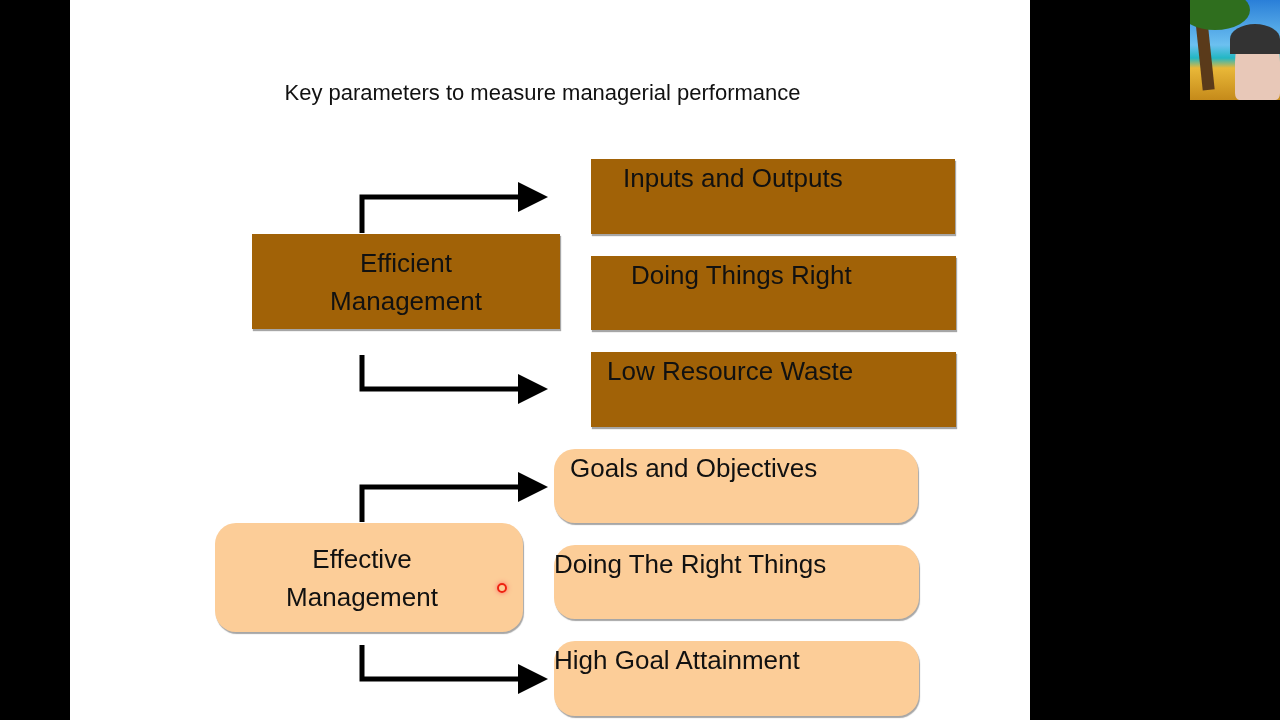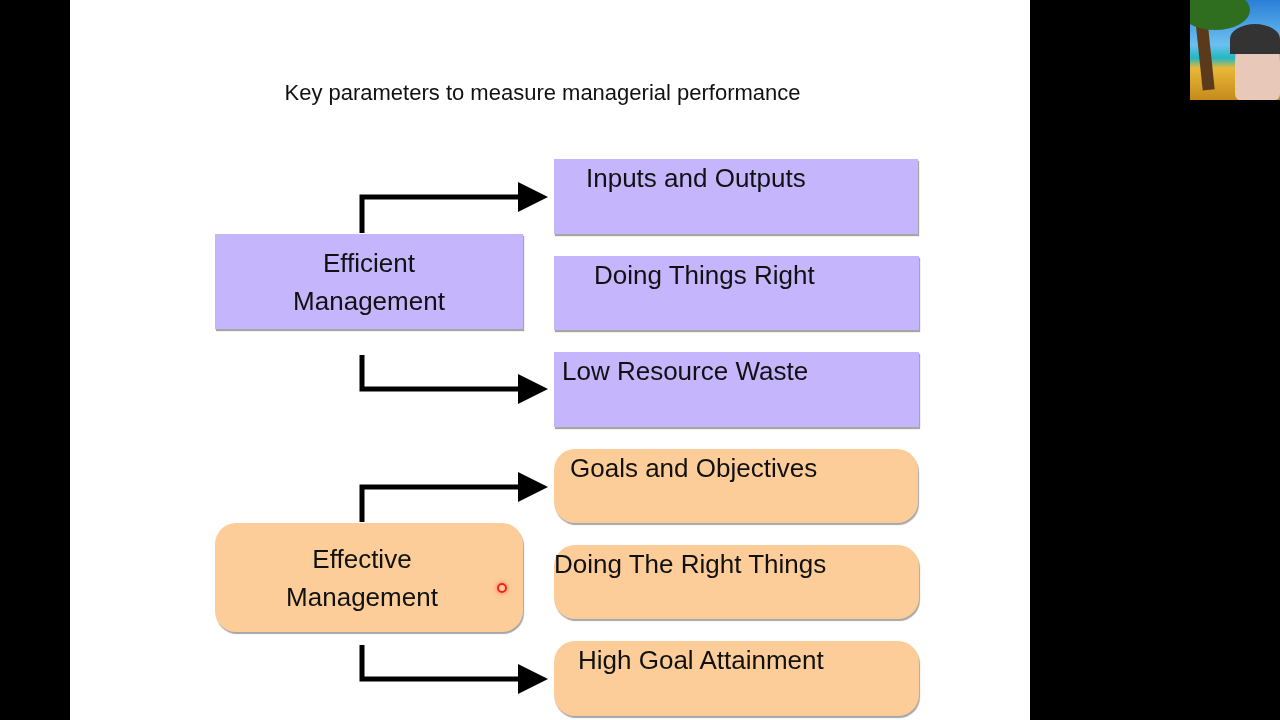--- a/index.html
+++ b/index.html
@@ -1,21 +1,21 @@
 <!DOCTYPE html>
 <html><head>
 <meta charset="utf-8">
 <style>
   html, body { margin:0; padding:0; }
   body { width:1280px; height:720px; background:#000; position:relative; overflow:hidden; font-family:"Liberation Sans", sans-serif; }
   .slide { position:absolute; left:70px; top:0; width:960px; height:720px; background:#fff; }
   .title { position:absolute; left:0; width:960px; top:28px; text-align:center; font-size:40px; color:#111; }
   .subtitle { position:absolute; left:0; width:945px; top:80px; text-align:center; font-size:22px; color:#111; }
   .box { position:absolute; box-sizing:border-box; box-shadow:1px 2px 1px rgba(0,0,0,0.35); color:#111; }
-  .cyan { background:#c4b5fd; }
+  .cyan { background:#a16207;margin-left:37px; }
   .peach { background:#fccd98;border-radius:21px; }
   .main { font-size:26px; text-align:center; line-height:38px; display:flex; align-items:center; justify-content:center; }
   .sub { font-size:26px; padding-top:4px; }
   svg.arrows { position:absolute; left:0; top:0; }
   .pointer { position:absolute; left:497px; top:583px; width:6px; height:6px; border:2px solid #e21; border-radius:50%; box-shadow:0 0 5px #f66; }
   .webcam { position:absolute; left:1190px; top:0; width:90px; height:100px; overflow:hidden;
     background:linear-gradient(180deg,#2a7fd8 0%,#6cc0f0 45%,#22b7c4 58%,#e9b838 68%,#c58a1a 100%); }
   .palm { position:absolute; left:8px; top:0; width:12px; height:90px; background:#5a3a1a; transform:rotate(-6deg); }
   .leaves { position:absolute; left:-10px; top:-10px; width:70px; height:40px; background:#2f6e1e; border-radius:50%; }
   .face { position:absolute; left:45px; top:30px; width:45px; height:70px; background:#e8c8b8; border-radius:45% 45% 10% 10%; }
@@ -48,37 +48,37 @@
       <div>Efficient</div>
       <div>Management</div>
     </div>
   </div>
   <div class="box cyan sub" style="left:484px;top:159px;width:364px;height:75px;padding-left:32px;">
     <span>Inputs and Outputs</span>
   </div>
   <div class="box cyan sub" style="left:484px;top:256px;width:365px;height:74px;padding-left:40px;">
     <span>Doing Things Right</span>
   </div>
-  <div class="box cyan sub" style="left:484px;top:352px;width:365px;height:75px;padding-left:8px;">
+  <div class="box cyan sub" style="left:484px;top:352px;width:365px;height:75px;padding-left:16px;">
     <span>Low Resource Waste</span>
   </div>
 
   <div class="box peach main" style="left:145px;top:523px;width:308px;height:109px;padding-right:14px;">
     <div>
       <div>Effective</div>
       <div>Management</div>
     </div>
   </div>
   <div class="box peach sub" style="left:484px;top:449px;width:364px;height:74px;padding-left:16px;">
     <span>Goals and Objectives</span>
   </div>
   <div class="box peach sub" style="left:484px;top:545px;width:365px;height:74px;padding-left:0px;">
     <span>Doing The Right Things</span>
   </div>
-  <div class="box peach sub" style="left:484px;top:641px;width:365px;height:75px;padding-left:24px;">
+  <div class="box peach sub" style="left:484px;top:641px;width:365px;height:75px;">
     <span>High Goal Attainment</span>
   </div>
 </div>
 
 <div class="pointer"></div>
 
 <div class="webcam">
   <div class="palm"></div>
   <div class="leaves"></div>
   <div class="face"></div>

